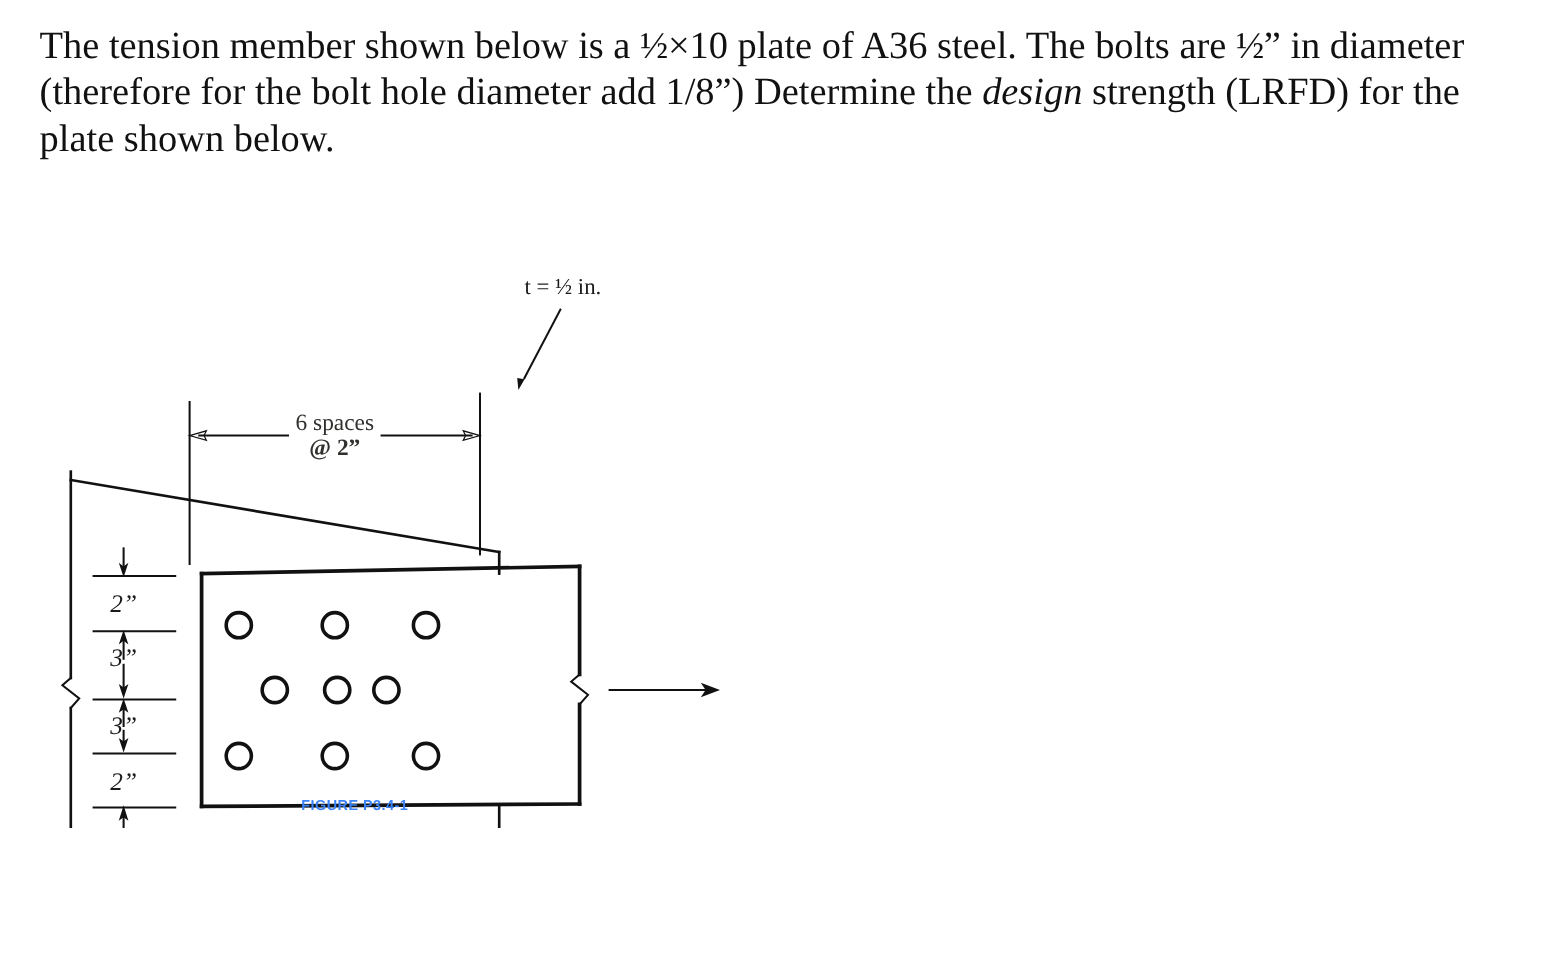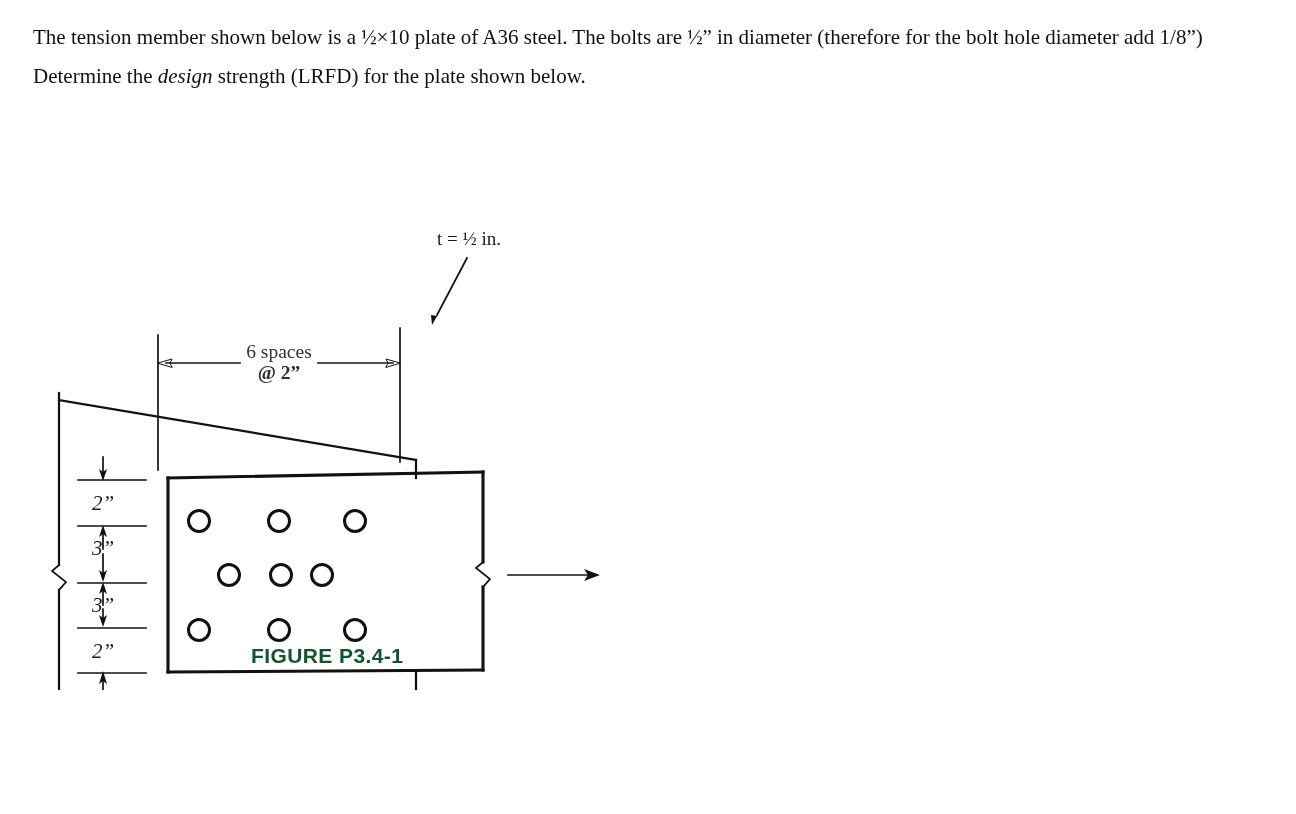--- a/index.html
+++ b/index.html
@@ -13,21 +13,21 @@
     font-family: "Liberation Serif", "DejaVu Serif", serif;
     color: #000000;
     overflow: hidden;
     position: relative;
   }
   #problem-statement {
     position: absolute;
     left: 33px;
     top: 18px;
     width: 1215px;
-    font-size: 21px;
+    font-size: 32px;
     line-height: 39px;
     color: #111111;
     text-align: left;
   }
   #problem-statement .italic-word {
     font-style: italic;
   }
   .frac {
     display: inline-block;
     font-size: 0.98em;
@@ -73,26 +73,26 @@
     fill: #30302e;
   }
   .thicktxt {
     font-family: "Liberation Serif", "DejaVu Serif", serif;
     font-size: 19px;
     fill: #1a1a1a;
   }
   #figure-caption {
     position: absolute;
     left: 251px;
-    top: 644px;
+    top: 664px;
     font-family: "Liberation Sans", "DejaVu Sans", sans-serif;
-    font-size: 21px;
+    font-size: 12px;
     font-weight: bold;
     letter-spacing: 0.4px;
-    color: #14532d;
+    color: #3b82f6;
   }
 </style>
 </head>
 <body>
 
 <div id="problem-statement">
   <span><span>The tension member shown below is a </span><span class="frac">½</span><span>×10 plate of A36 steel.  The bolts are </span><span class="frac">½</span><span>” in diameter</span></span>
   <span><span>(therefore for the bolt hole diameter add 1/8”) Determine the </span><span class="italic-word">design</span><span> strength (LRFD) for the</span></span>
   <span>plate shown below.</span>
 </div>

